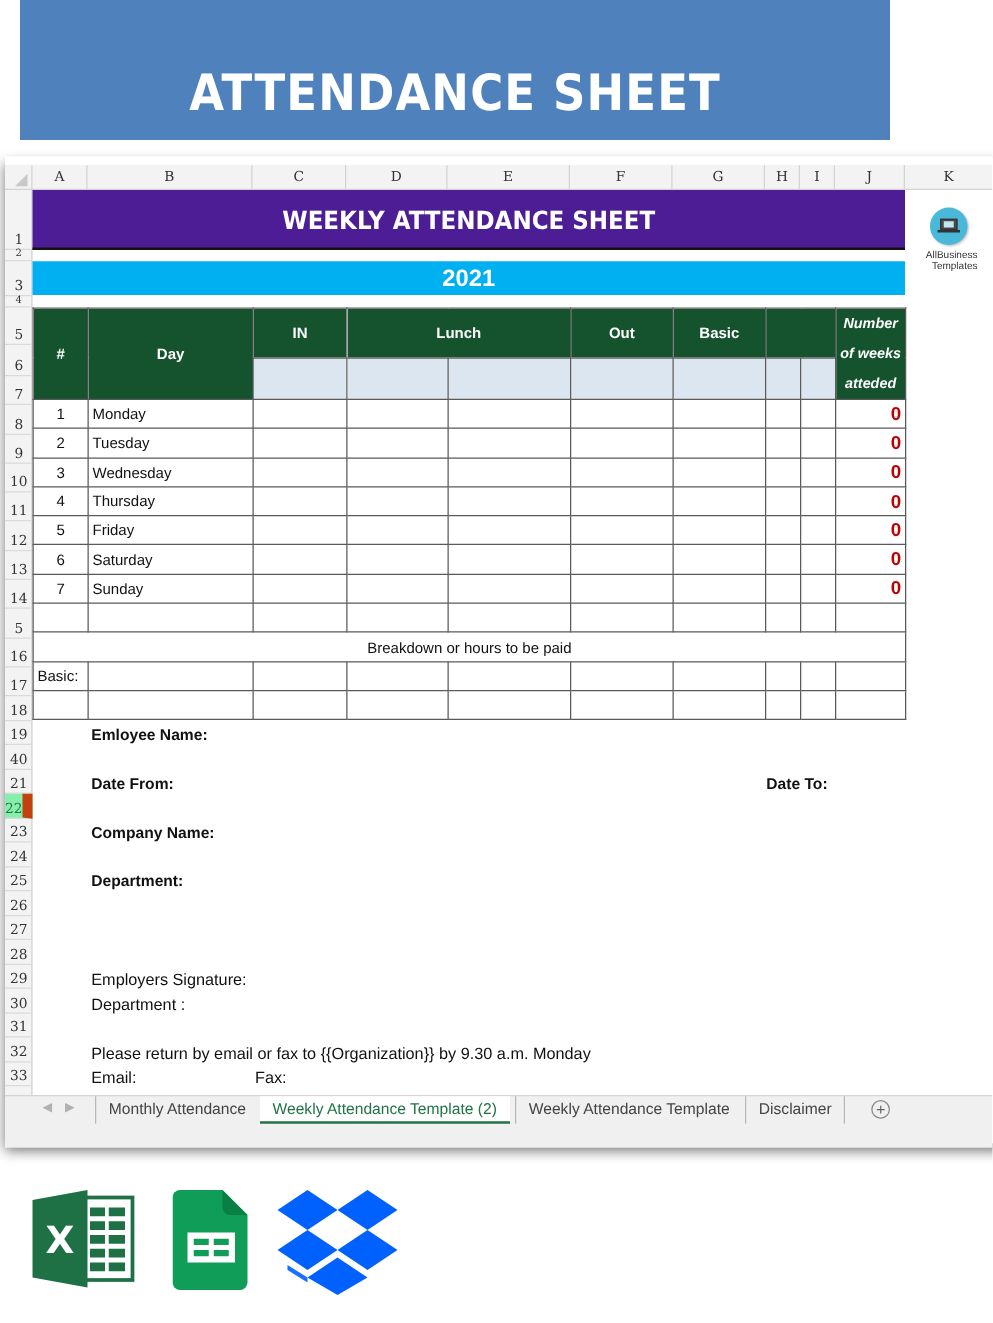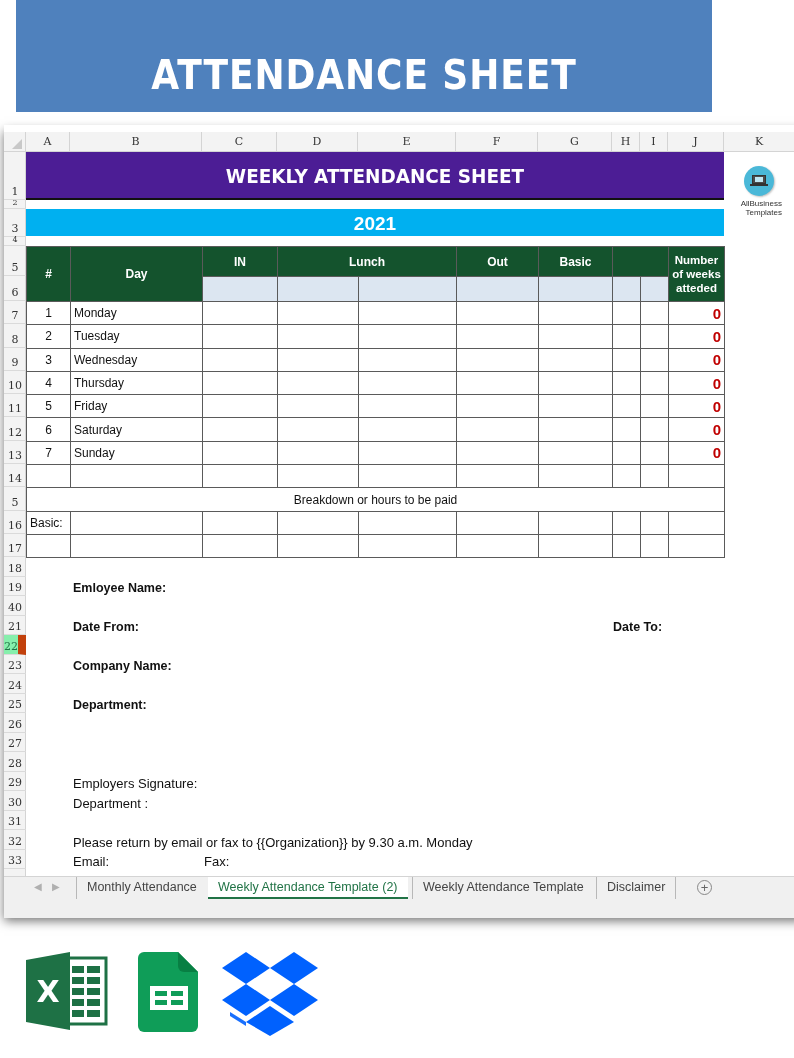--- a/index.html
+++ b/index.html
@@ -39,21 +39,21 @@
   .logo-base { position: absolute; left: 6px; top: 18px; width: 18px; height: 2px; background: #333; }
   .logo-text { font-size: 8px; line-height: 9px; color: #333; margin-top: 3px; }
 
   table.grid { position: absolute; left: 22px; top: 118px; border-collapse: collapse; table-layout: fixed; }
   table.grid td { border: 1px solid #5a5a5a; font-size: 12px; color: #111; padding: 0 3px; overflow: hidden; white-space: nowrap; height: 23.3px; }
   .hdr { background: #14532d; color: #fff !important; font-weight: bold; text-align: center; }
   .sub { background: #dce6f1; }
   .num { text-align: center; }
   .zero { text-align: right; color: #c00000 !important; font-weight: bold; font-size: 15px !important; }
   .merged-note { text-align: center; font-size: 12px; border-left: 1px solid #5a5a5a; }
-  .nwk { line-height: 14px; white-space: normal !important; font-size: 11.5px !important; padding: 0 !important; }
+  .nwk { line-height: 24px; white-space: normal !important; font-size: 11.5px !important; padding: 0 !important; font-style: italic; }
 
   .form-label { position: absolute; font-weight: bold; font-size: 12.5px; color: #111; }
   .form-text { position: absolute; font-size: 13px; color: #111; font-family: "Liberation Sans Narrow", "Liberation Sans", sans-serif; }
 
   .tabbar { position: absolute; left: 0; top: 748px; width: 790px; height: 24px; background: #f0f0f0; border-top: 1px solid #d4d4d4; }
   .tab-nav { position: absolute; top: 4px; font-size: 10px; color: #b0b0b0; }
   .tab { position: absolute; top: 0; height: 22px; line-height: 20px; font-size: 12.5px; color: #444; padding: 0 10px; border-left: 1px solid #b8b8b8; }
   .tab.active { background: #fff; color: #217346; font-weight: normal; border-bottom: 2px solid #217346; border-left: none; }
   .tab-add { position: absolute; top: 3px; width: 15px; height: 15px; border: 1px solid #888; border-radius: 50%; text-align: center; line-height: 13px; font-size: 13px; color: #666; }
   .status { position: absolute; left: 0; top: 772px; width: 790px; height: 18px; background: #f0f0f0; }

